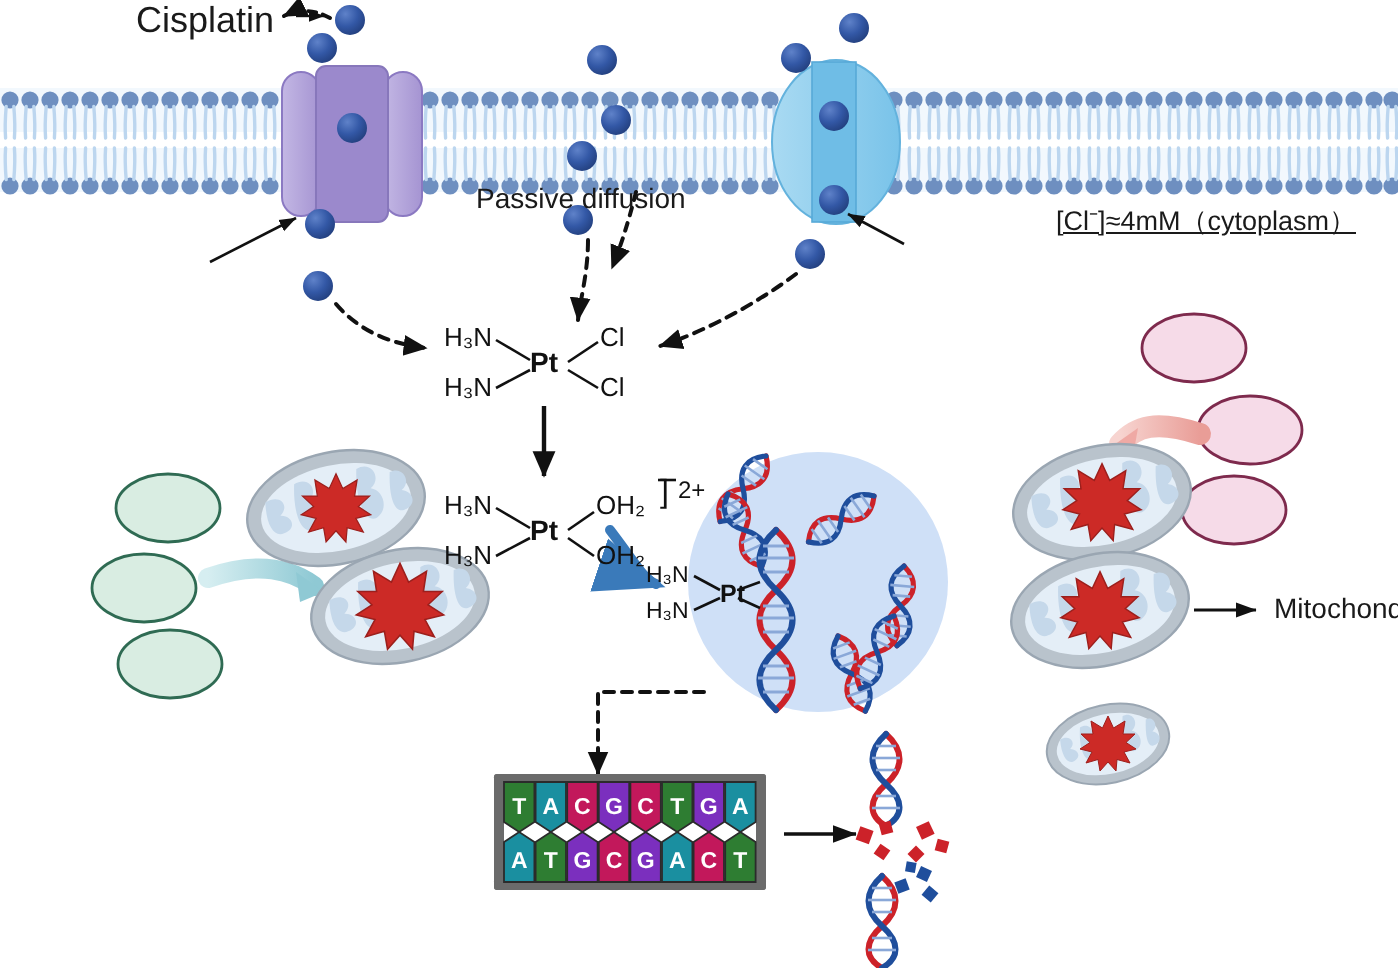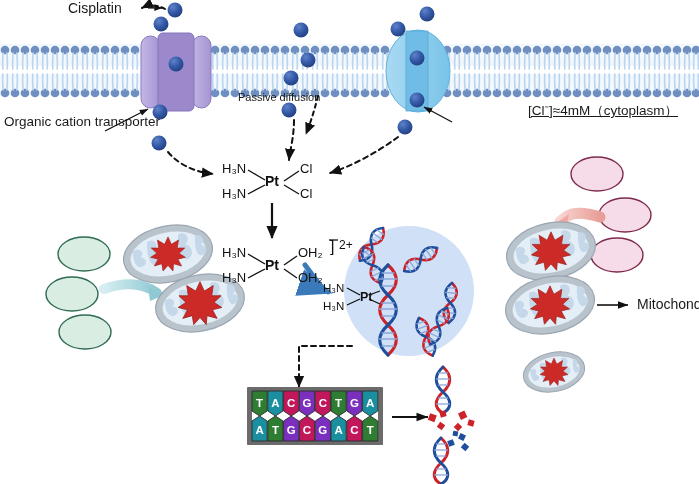--- a/index.html
+++ b/index.html
@@ -462,25 +462,24 @@
       </g>
       <g fill="#1f4e9c">
         <rect x="459" y="434" width="6" height="6" transform="rotate(25 462 437)"></rect>
         <rect x="448" y="440" width="6" height="6" transform="rotate(-20 451 443)"></rect>
         <rect x="462" y="444" width="6" height="6" transform="rotate(40 465 447)"></rect>
         <rect x="453" y="431" width="5" height="5" transform="rotate(10 455 433)"></rect>
       </g>
     </g>
   </svg>
 
-  <div class="lbl" style="left:68px;top:0px;font-size:14px;">Cisplatin</div>
-
-  <div class="lbl" style="left:4px;top:114px;font-size:13.5px;">Organic cation transporter</div>
-
-  <div class="lbl" style="left:238px;top:91px;font-size:11px;">Passive diffusion</div>
+  <div class="lbl" style="left:68px;top:0px;font-size:18px;">Cisplatin</div>
+
+
+  <div class="lbl" style="left:238px;top:91px;font-size:14px;">Passive diffusion</div>
 
 
 
   <div class="lbl" style="left:528px;top:101px;font-size:13.5px;text-decoration:underline;">[Cl⁻]≈4mM（cytoplasm）</div>
 
   <div class="lbl" style="left:637px;top:296px;font-size:14px;">Mitochondria</div>
 
   <div>
     <div class="chem" style="left:222px;top:161px;font-size:13px;">H₃N</div>
     <div class="chem" style="left:222px;top:186px;font-size:13px;">H₃N</div>

